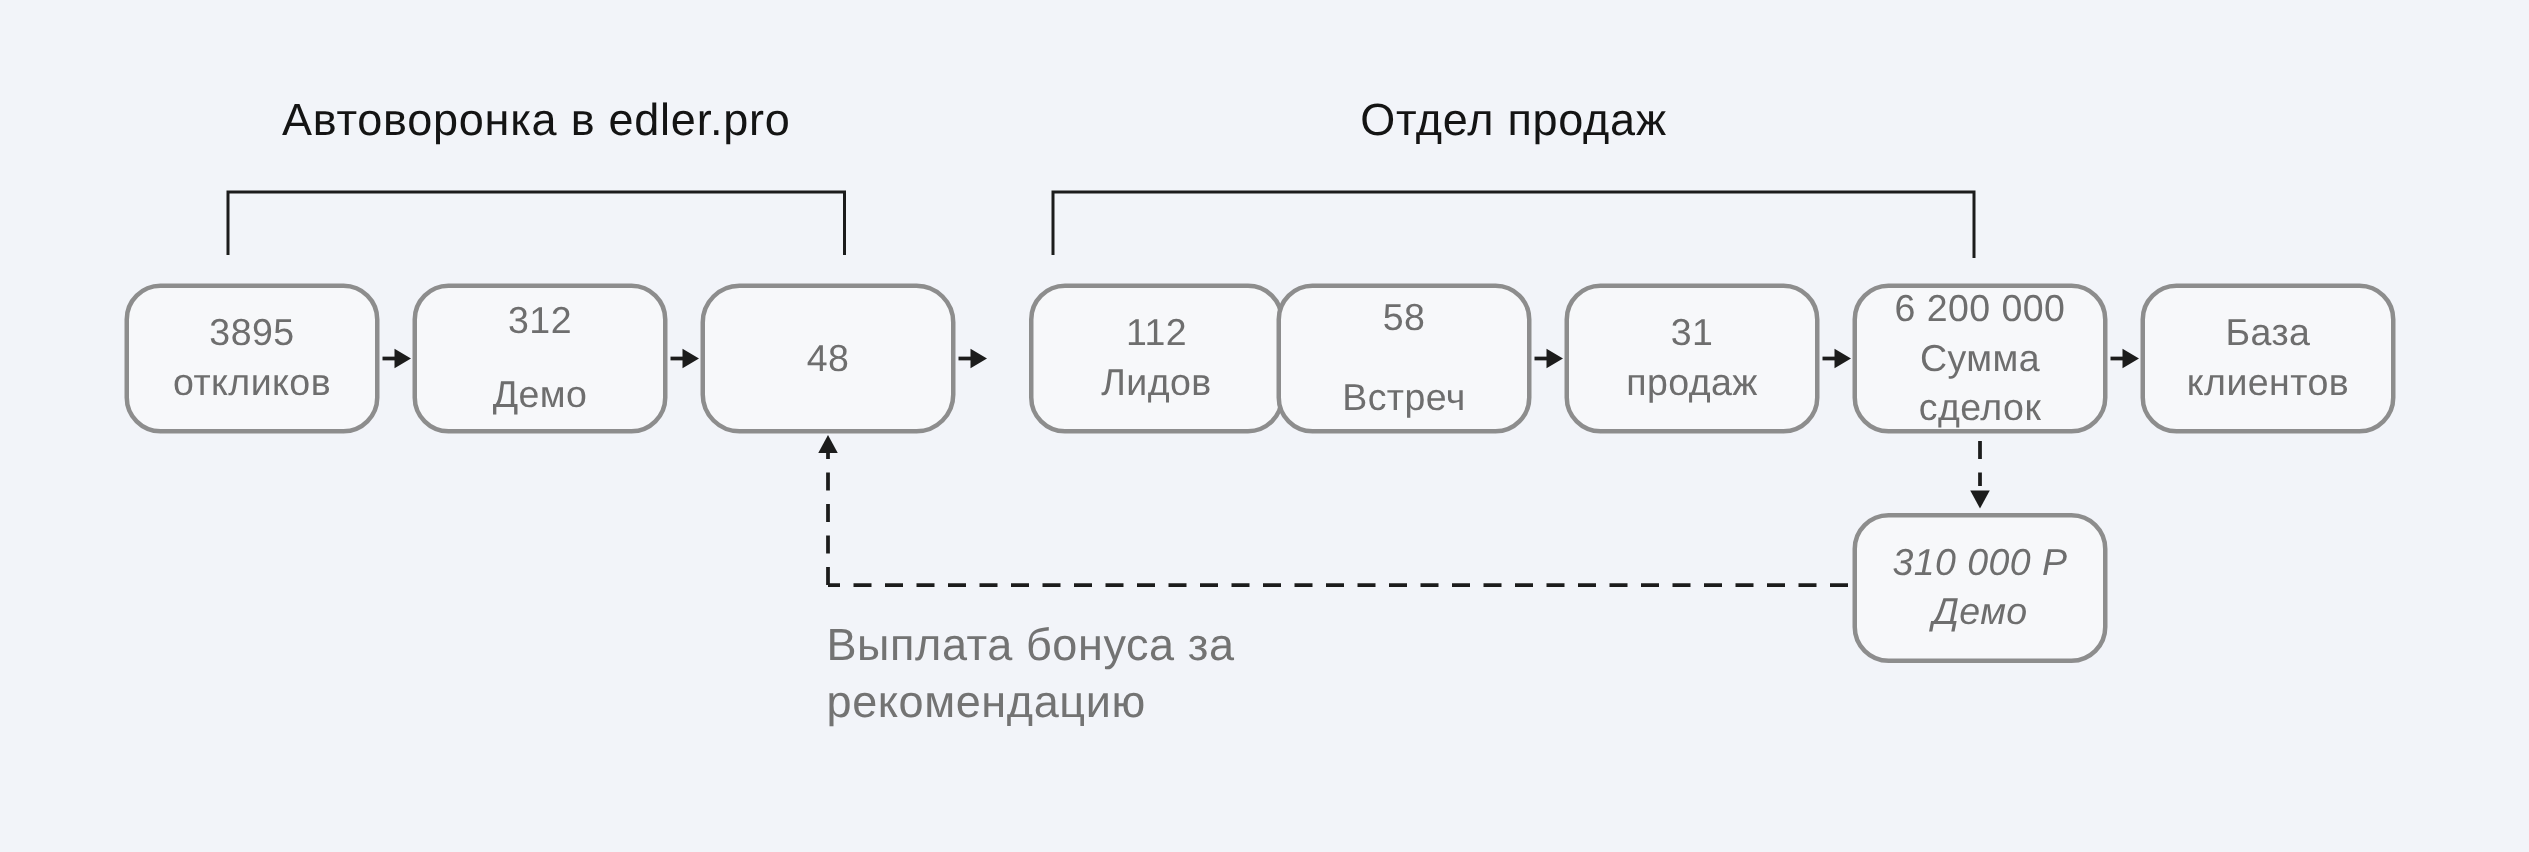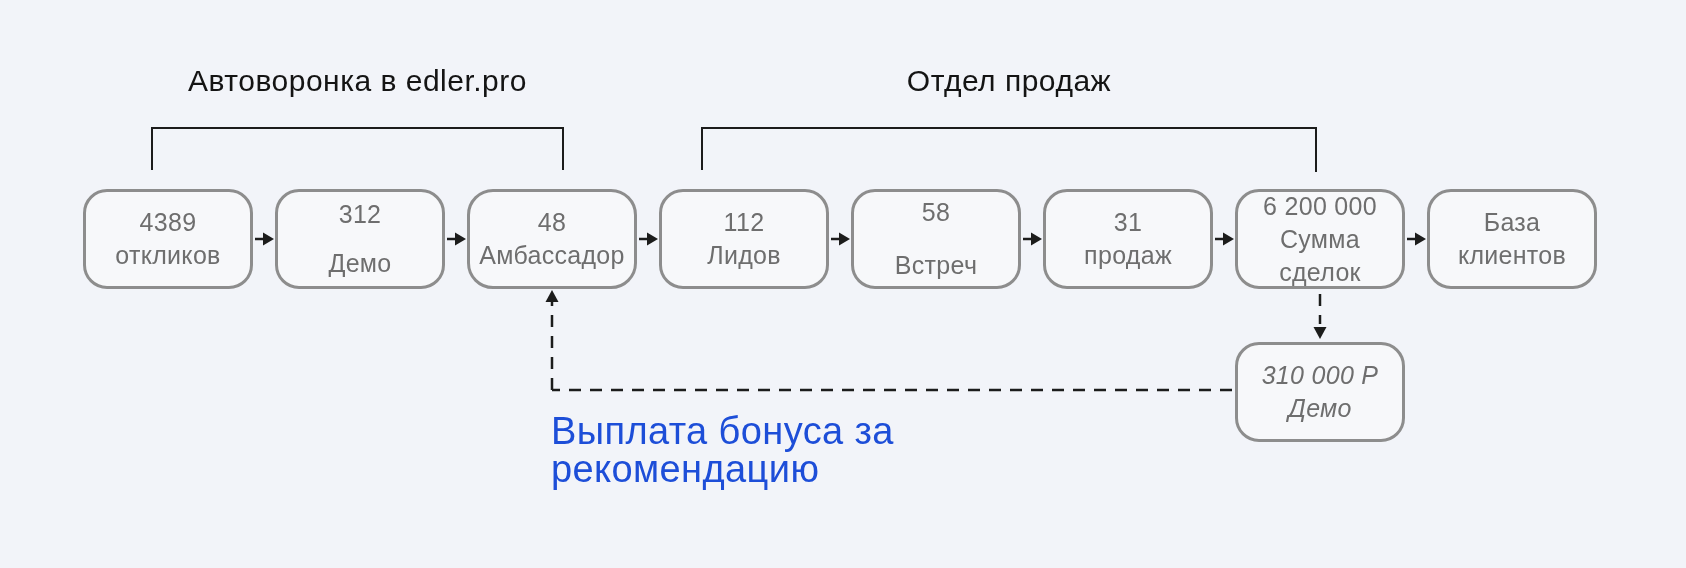--- a/index.html
+++ b/index.html
@@ -51,35 +51,35 @@
     justify-content: center;
     color: #6e6e6e;
     font-size: 25px;
     line-height: 33px;
     text-align: center;
     letter-spacing: 0.3px;
   }
   .node.b1 { left: 83px; }
   .node.b2 { left: 275px; gap: 16px; }
   .node.b3 { left: 467px; border-radius: 26px; }
-  .node.b4 { left: 659px; text-align: right; }
+  .node.b4 { left: 686px; text-align: right; }
   .node.b5 { left: 851px; gap: 20px; }
   .node.b6 { left: 1043px; }
   .node.b7 { left: 1235px; }
   .node.b8 { left: 1427px; }
   .node.bonus { left: 1235px; top: 342px; font-style: italic; }
 
   .annotation {
     position: absolute;
     left: 551px;
     top: 412px;
-    font-size: 38px;
+    font-size: 30px;
     font-weight: 500;
     line-height: 38px;
-    color: #1d4ed8;
+    color: #737373;
     letter-spacing: 0.4px;
   }
 
   .bracket { stroke: #1c1c1c; stroke-width: 2; fill: none; }
   .flow-line { stroke: #1c1c1c; stroke-width: 2.5; fill: none; }
   .flow-head { fill: #1c1c1c; stroke: none; }
   .dash-line { stroke: #1c1c1c; stroke-width: 2.5; fill: none; stroke-dasharray: 12 9; }
 </style>
 </head>
 <body>
@@ -129,30 +129,29 @@
       <path class="dash-line" d="M1232 390 H552"></path>
       <path class="dash-line" d="M552 390 V302"></path>
       <polygon class="flow-head" points="552,290 545.5,302 558.5,302"></polygon>
     </g>
   </svg>
 
   <div class="group-title g1">Автоворонка в edler.pro</div>
   <div class="group-title g2">Отдел продаж</div>
 
   <div class="node b1">
-    <div>4389</div>
+    <div>3895</div>
     <div>откликов</div>
   </div>
   <div class="node b2">
     <div>312</div>
     <div>Демо</div>
   </div>
   <div class="node b3">
     <div>48</div>
-    <div>Амбассадор</div>
   </div>
   <div class="node b4">
     <div>112</div>
     <div>Лидов</div>
   </div>
   <div class="node b5">
     <div>58</div>
     <div>Встреч</div>
   </div>
   <div class="node b6">

